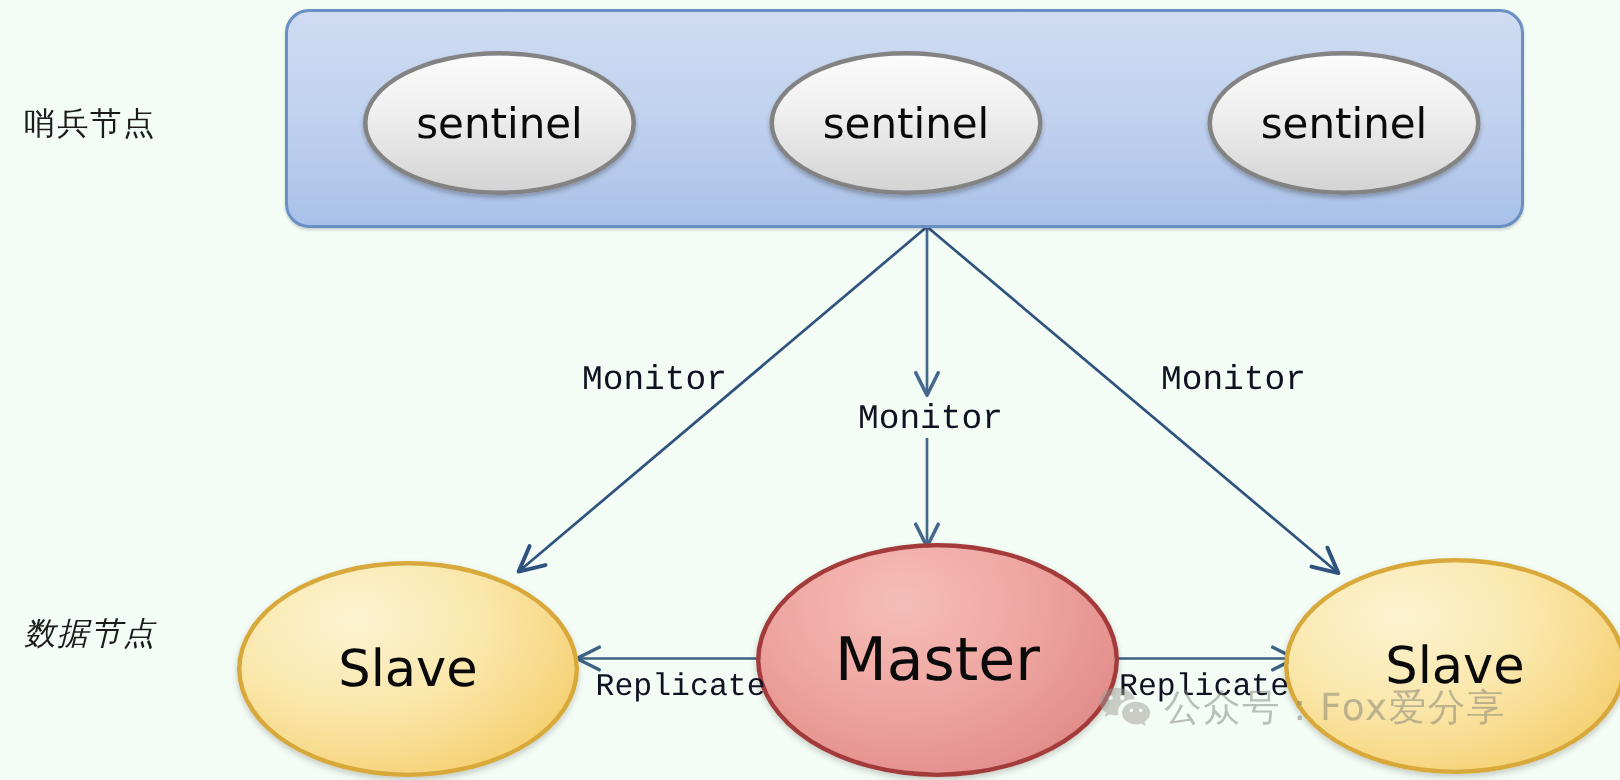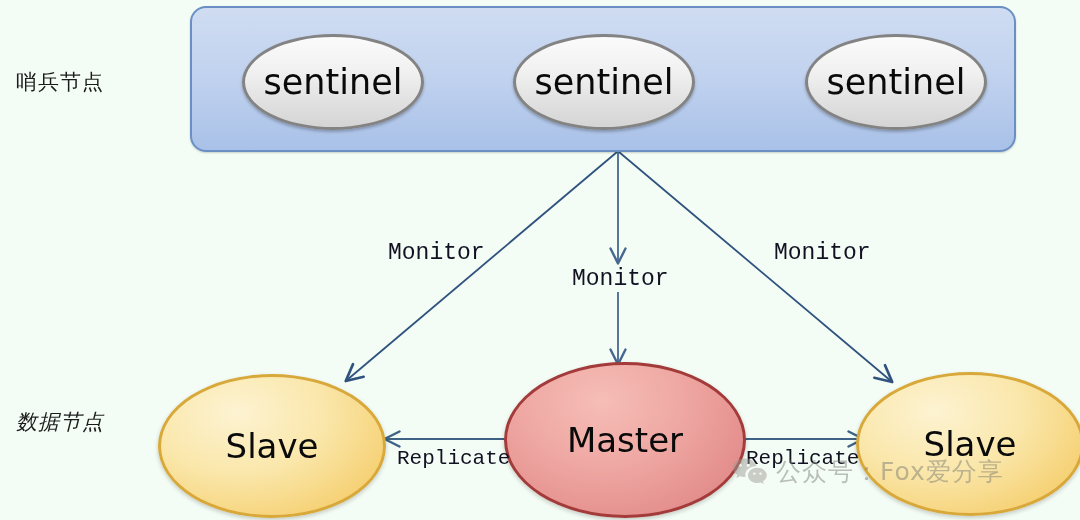--- a/index.html
+++ b/index.html
@@ -69,21 +69,21 @@
   }
 
   .sentinel-node {
     width: 182px;
     height: 96px;
     border: 3px solid #838383;
     background: linear-gradient(to bottom, #fbfbfb 0%, #f0f0f0 40%, #d4d4d4 100%);
     box-shadow: 0 2px 3px rgba(0,0,0,0.25);
   }
   .sentinel-node .node-label {
-    font-size: 35px;
+    font-size: 28px;
   }
   #sentinel-1 { left: 242px; top: 34px; }
   #sentinel-2 { left: 513px; top: 34px; }
   #sentinel-3 { left: 805px; top: 34px; }
 
   .slave-node {
     width: 228px;
     height: 144px;
     border: 3px solid #d8a93a;
     background: radial-gradient(ellipse at 34% 26%, #fdf3d2 0%, #fae7ab 42%, #f6d277 78%, #f2c85f 100%);
@@ -99,21 +99,21 @@
   #master-node {
     left: 504px;
     top: 362px;
     width: 242px;
     height: 156px;
     border: 3px solid #a33b3b;
     background: radial-gradient(ellipse at 40% 24%, #f6bdb7 0%, #efa8a3 40%, #e59290 72%, #d9807f 100%);
     box-shadow: 0 2px 4px rgba(0,0,0,0.2);
   }
   #master-node .node-label {
-    font-size: 34px;
+    font-size: 40px;
   }
 
   
   .edge-label {
     position: absolute;
     font-family: Liberation Mono, monospace;
     color: #111122;
     white-space: nowrap;
   }
   #label-monitor-left   { left: 388px; top: 240px; font-size: 23px; }

